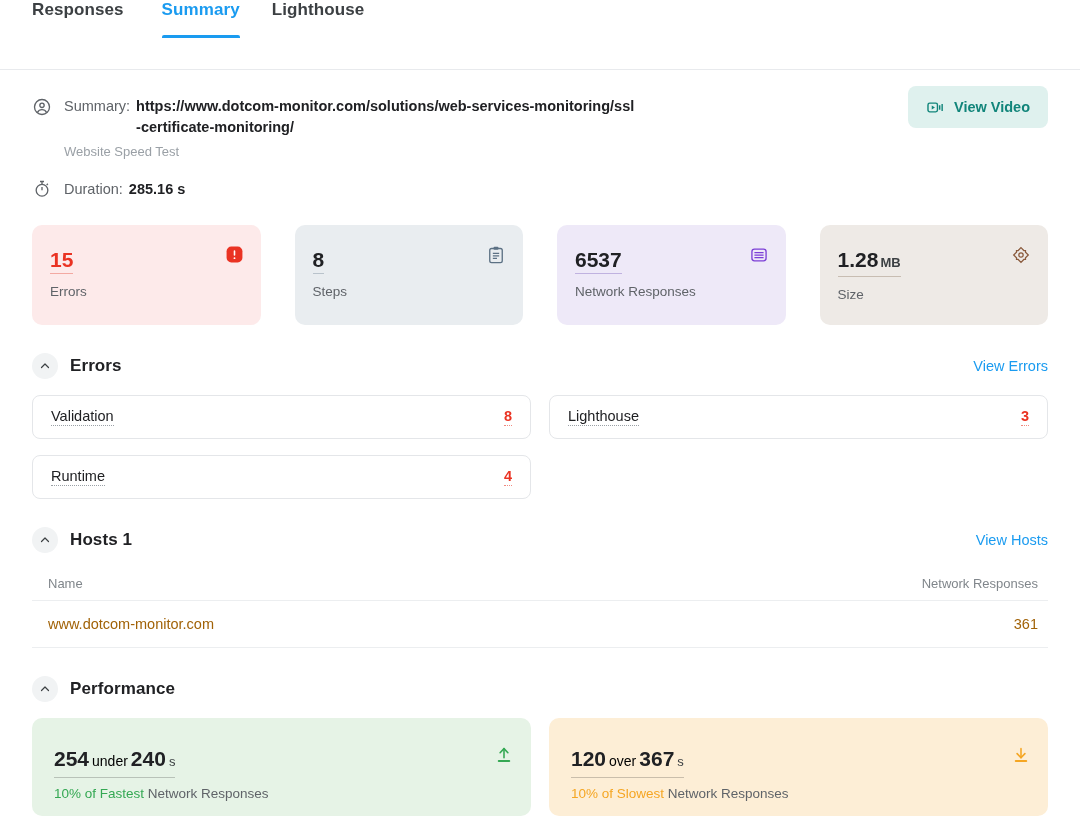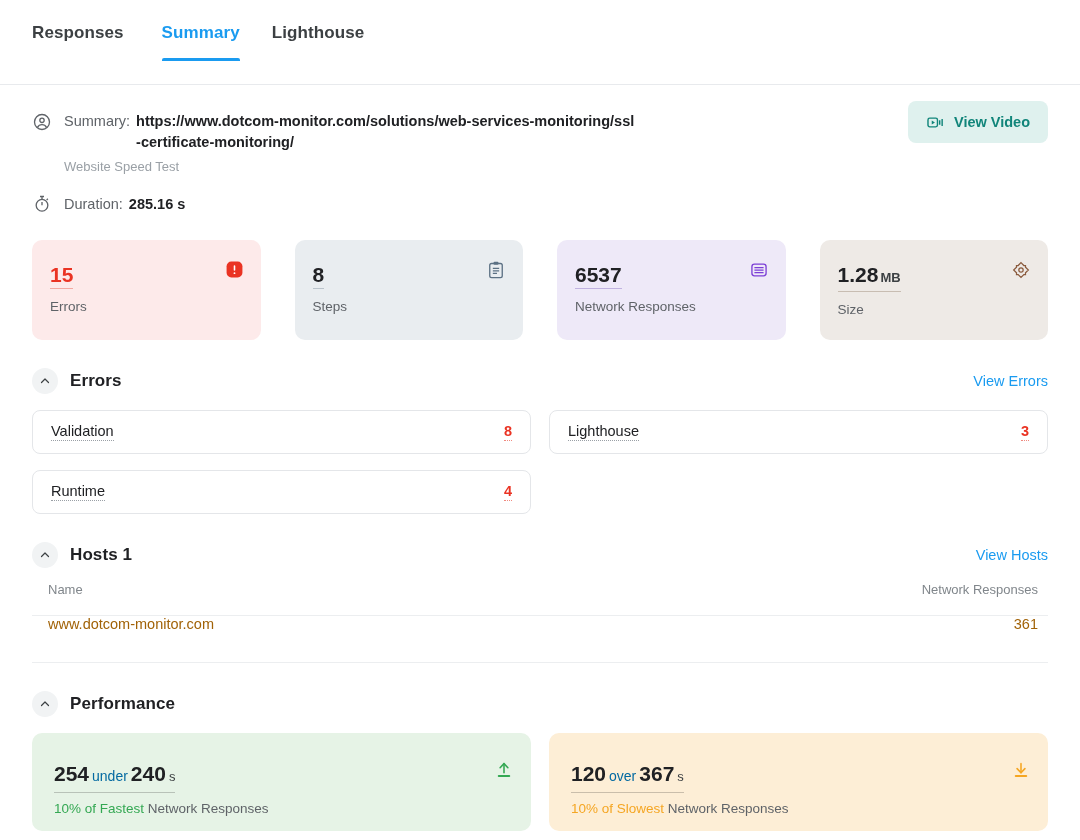--- a/index.html
+++ b/index.html
@@ -12,24 +12,24 @@
   .page {
     position: relative;
     width: 1080px; height: 840px;
     background: #ffffff;
     border-radius: 18px;
     overflow: hidden;
   }
 
   
   .tabbar {
-    height: 85px;
+    height: 70px;
     border-bottom: 1px solid #e8eaed;
     display: flex;
-    align-items: center;
+    align-items: flex-start;
     padding-left: 32px;
     gap: 0;
   }
   .tab {
     position: relative;
     font-size: 17px;
     font-weight: bold;
     color: #3c4043;
     padding: 0 16px 18px 16px;
     cursor: pointer;
@@ -174,21 +174,21 @@
   }
   .errcard .cnt {
     font-size: 14.5px; font-weight: bold; color: #ea3323;
     border-bottom: 1px dotted #f08a80;
     padding-bottom: 1px;
   }
 
   
   .hosts { padding: 0 32px; margin-top: 14px; }
   .htr {
-    display: flex; justify-content: space-between; align-items: flex-start;
+    display: flex; justify-content: space-between; align-items: center;
   }
   .hhead { height: 33px; }
   .hhead .hc {
     font-size: 13px; color: #80868b; padding-left: 16px;
   }
   .hhead .hc.right { padding-left: 0; padding-right: 10px; }
   .hrow {
     height: 48px;
     border-top: 1px solid #eceef0;
     border-bottom: 1px solid #eceef0;
@@ -211,21 +211,21 @@
   }
   .perf.fast { background: #e6f3e6; }
   .perf.slow { background: #fdeed6; }
   .perf .big {
     display: inline-block;
     line-height: 26px;
     padding-bottom: 2px;
     border-bottom: 1px solid rgba(0,0,0,.2);
   }
   .perf .n { font-size: 21px; font-weight: bold; color: #202124; }
-  .perf .w { font-size: 14px; color: #0369a1; margin: 0 3px; }
+  .perf .w { font-size: 14px; color: #000000; margin: 0 3px; }
   .perf .u { font-size: 13px; color: #3c4043; margin-left: 3px; }
   .perf .sub { font-size: 13.5px; color: #5f6368; margin-top: 8px; }
   .perf.fast .sub .hl { color: #34a853; }
   .perf.slow .sub .hl { color: #f5a623; }
   .perf .pico { position: absolute; right: 18px; top: 28px; }
   .perf .pico svg { display: block; }
 </style>
 </head>
 <body>
 

